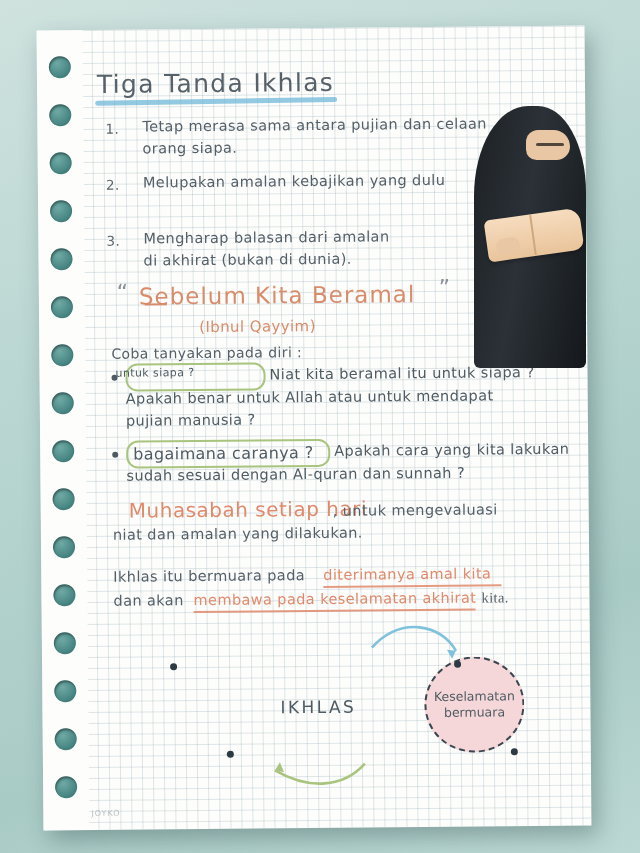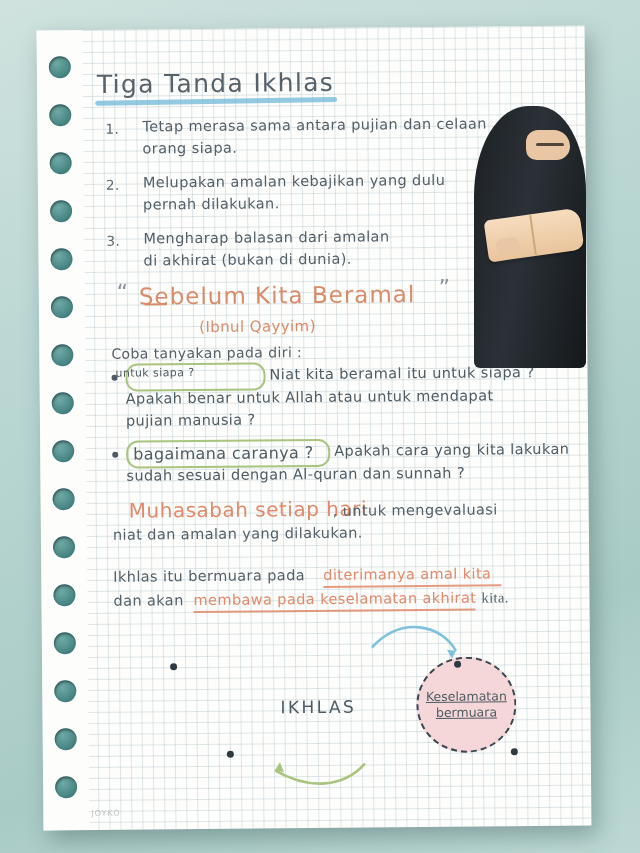--- a/index.html
+++ b/index.html
@@ -152,21 +152,21 @@
     display: flex;
     flex-direction: column;
     align-items: center;
     justify-content: center;
     text-align: center;
     font-size: 12.5px;
     color: #4e5b63;
     line-height: 1.3;
   }
   #node-left  { left: 98px;  top: 630px; }
-  #node-right { left: 374px; top: 630px; text-decoration: underline; }
+  #node-right { left: 382px; top: 630px; }
 
   #ikhlas-center {
     position: absolute;
     left: 238px;
     top: 668px;
     font-size: 17px;
     letter-spacing: 2.4px;
     color: #4e5b63;
   }
 
@@ -269,21 +269,20 @@
 
   <div class="hw" id="title">Tiga Tanda Ikhlas</div>
   <div id="title-underline"></div>
 
   <div class="hw num" style="left:68px;  top:90px">1.</div>
   <div class="hw item-text" style="left:105px; top:88px">Tetap merasa sama antara pujian dan celaan</div>
   <div class="hw item-text" style="left:105px; top:110px">orang siapa.</div>
 
   <div class="hw num" style="left:68px;  top:146px">2.</div>
   <div class="hw item-text" style="left:105px; top:144px">Melupakan amalan kebajikan yang dulu</div>
-  <div class="hw item-text" style="left:105px; top:166px">pernah dilakukan.</div>
 
   <div class="hw num" style="left:68px;  top:202px">3.</div>
   <div class="hw item-text" style="left:105px; top:200px">Mengharap balasan dari amalan</div>
   <div class="hw item-text" style="left:105px; top:222px">di akhirat  (bukan di dunia).</div>
 
   <div id="sebelum-quote-l" class="hw">“</div>
   <div class="hw" id="sebelum">Sebelum Kita Beramal</div>
   <div id="sebelum-dash"></div>
   <div id="sebelum-quote-r" class="hw">”</div>
   <div class="hw" id="ibnul">(Ibnul Qayyim)</div>

